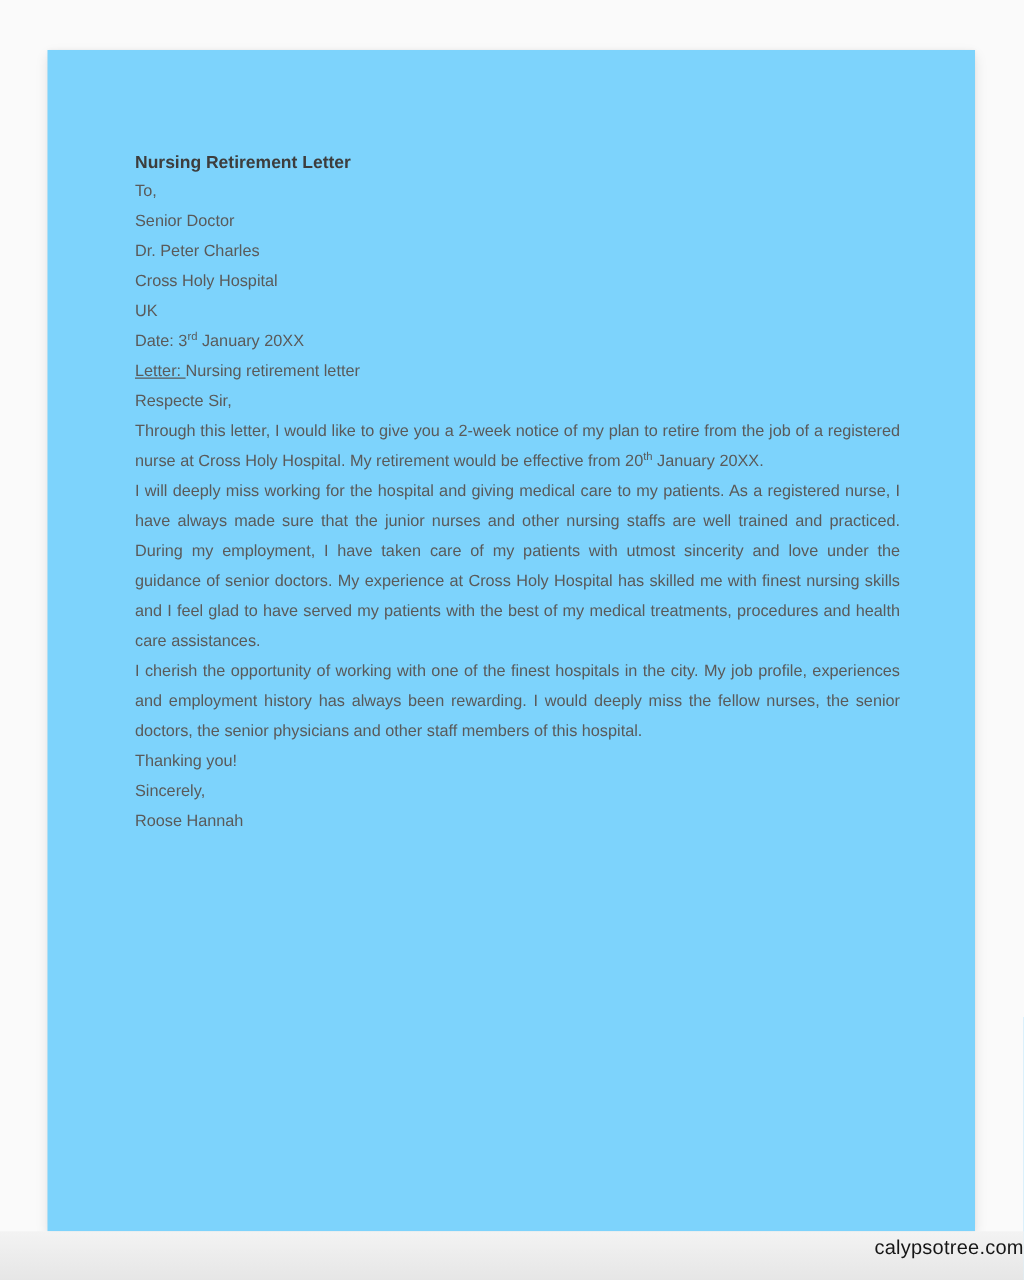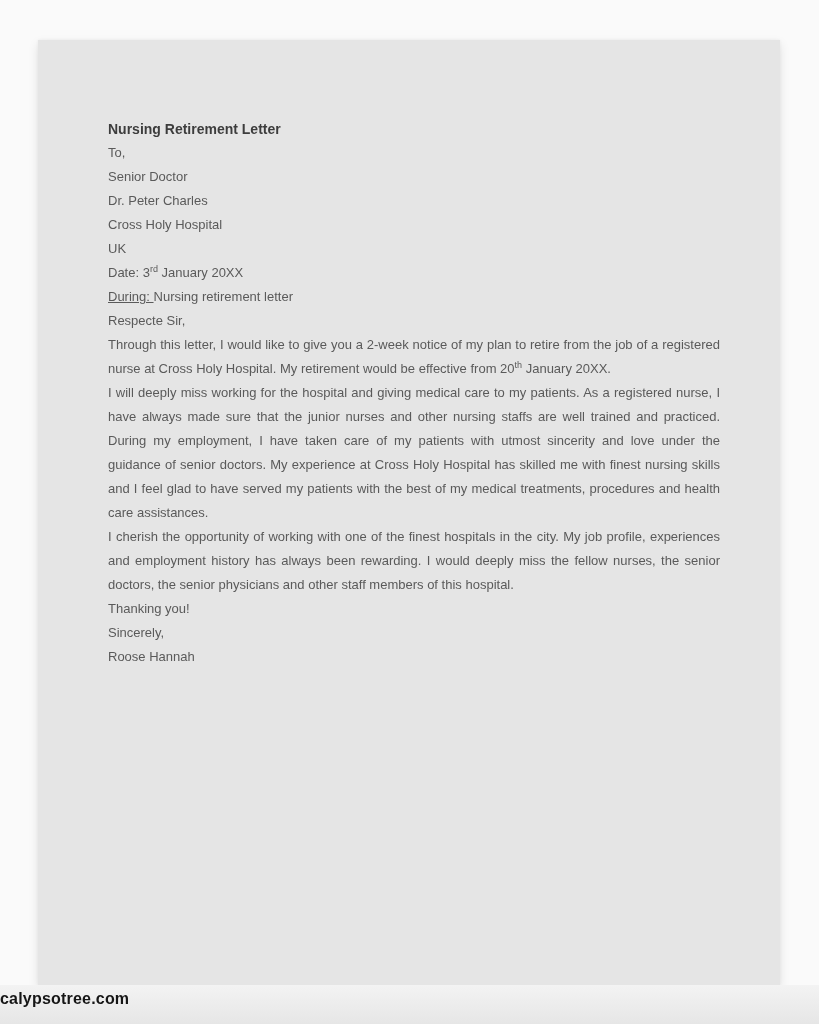--- a/index.html
+++ b/index.html
@@ -7,21 +7,21 @@
     width: 819px; height: 1024px;
     position: relative;
     background: #fafafa;
     font-family: "Liberation Sans", sans-serif;
     overflow: hidden;
   }
   .page {
     position: absolute;
     left: 38px; top: 40px;
     width: 742px; height: 945px;
-    background: #e5e5e5;
+    background: #7dd3fc;
     box-shadow: 0 4px 10px rgba(0,0,0,0.10), 0 0 3px rgba(0,0,0,0.05);
   }
   .content {
     position: absolute;
     left: 70px; top: 77px;
     width: 612px;
     color: #5a5a5a;
     font-size: 13px;
     line-height: 24px;
   }
@@ -46,44 +46,45 @@
   }
   .underlined { text-decoration: underline; }
   .footer-band {
     position: absolute;
     left: 0; top: 985px;
     width: 819px; height: 39px;
     background: linear-gradient(#f3f3f3, #e6e6e6);
   }
   .footer-text {
     margin-top: 5px;
-    text-align: left;
-    font-weight: bold;
+    text-align: right;
+    font-weight: normal;
     font-size: 16px;
     color: #161616;
     letter-spacing: 0.2px;
+    margin-left: 11px;
   }
 </style>
 </head>
 <body>
 
 <div class="page">
   <div class="content">
 
     <p class="title">Nursing Retirement Letter</p>
 
     <p>To,</p>
     <p>Senior Doctor</p>
     <p>Dr. Peter Charles</p>
     <p>Cross Holy Hospital</p>
     <p>UK</p>
 
     <p class="mt-26"><span>Date: 3</span><sup class="ord">rd</sup><span> January 20XX</span></p>
 
-    <p class="mt-25"><span class="underlined">During: </span><span>Nursing retirement letter</span></p>
+    <p class="mt-25"><span class="underlined">Letter: </span><span>Nursing retirement letter</span></p>
 
     <p class="mt-18">Respecte Sir,</p>
 
     <p class="justify"><span>Through this letter, I would like to give you a 2-week notice of my plan to retire from the job of a registered nurse at Cross Holy Hospital. My retirement would be effective from 20</span><sup class="ord">th</sup><span> January 20XX.</span></p>
 
     <p class="justify">I will deeply miss working for the hospital and giving medical care to my patients. As a registered nurse, I have always made sure that the junior nurses and other nursing staffs are well trained and practiced. During my employment, I have taken care of my patients with utmost sincerity and love under the guidance of senior doctors. My experience at Cross Holy Hospital has skilled me with finest nursing skills and I feel glad to have served my patients with the best of my medical treatments, procedures and health care assistances.</p>
 
     <p class="justify mt-30">I cherish the opportunity of working with one of the finest hospitals in the city. My job profile, experiences and employment history has always been rewarding. I would deeply miss the fellow nurses, the senior doctors, the senior physicians and other staff members of this hospital.</p>
 
 

